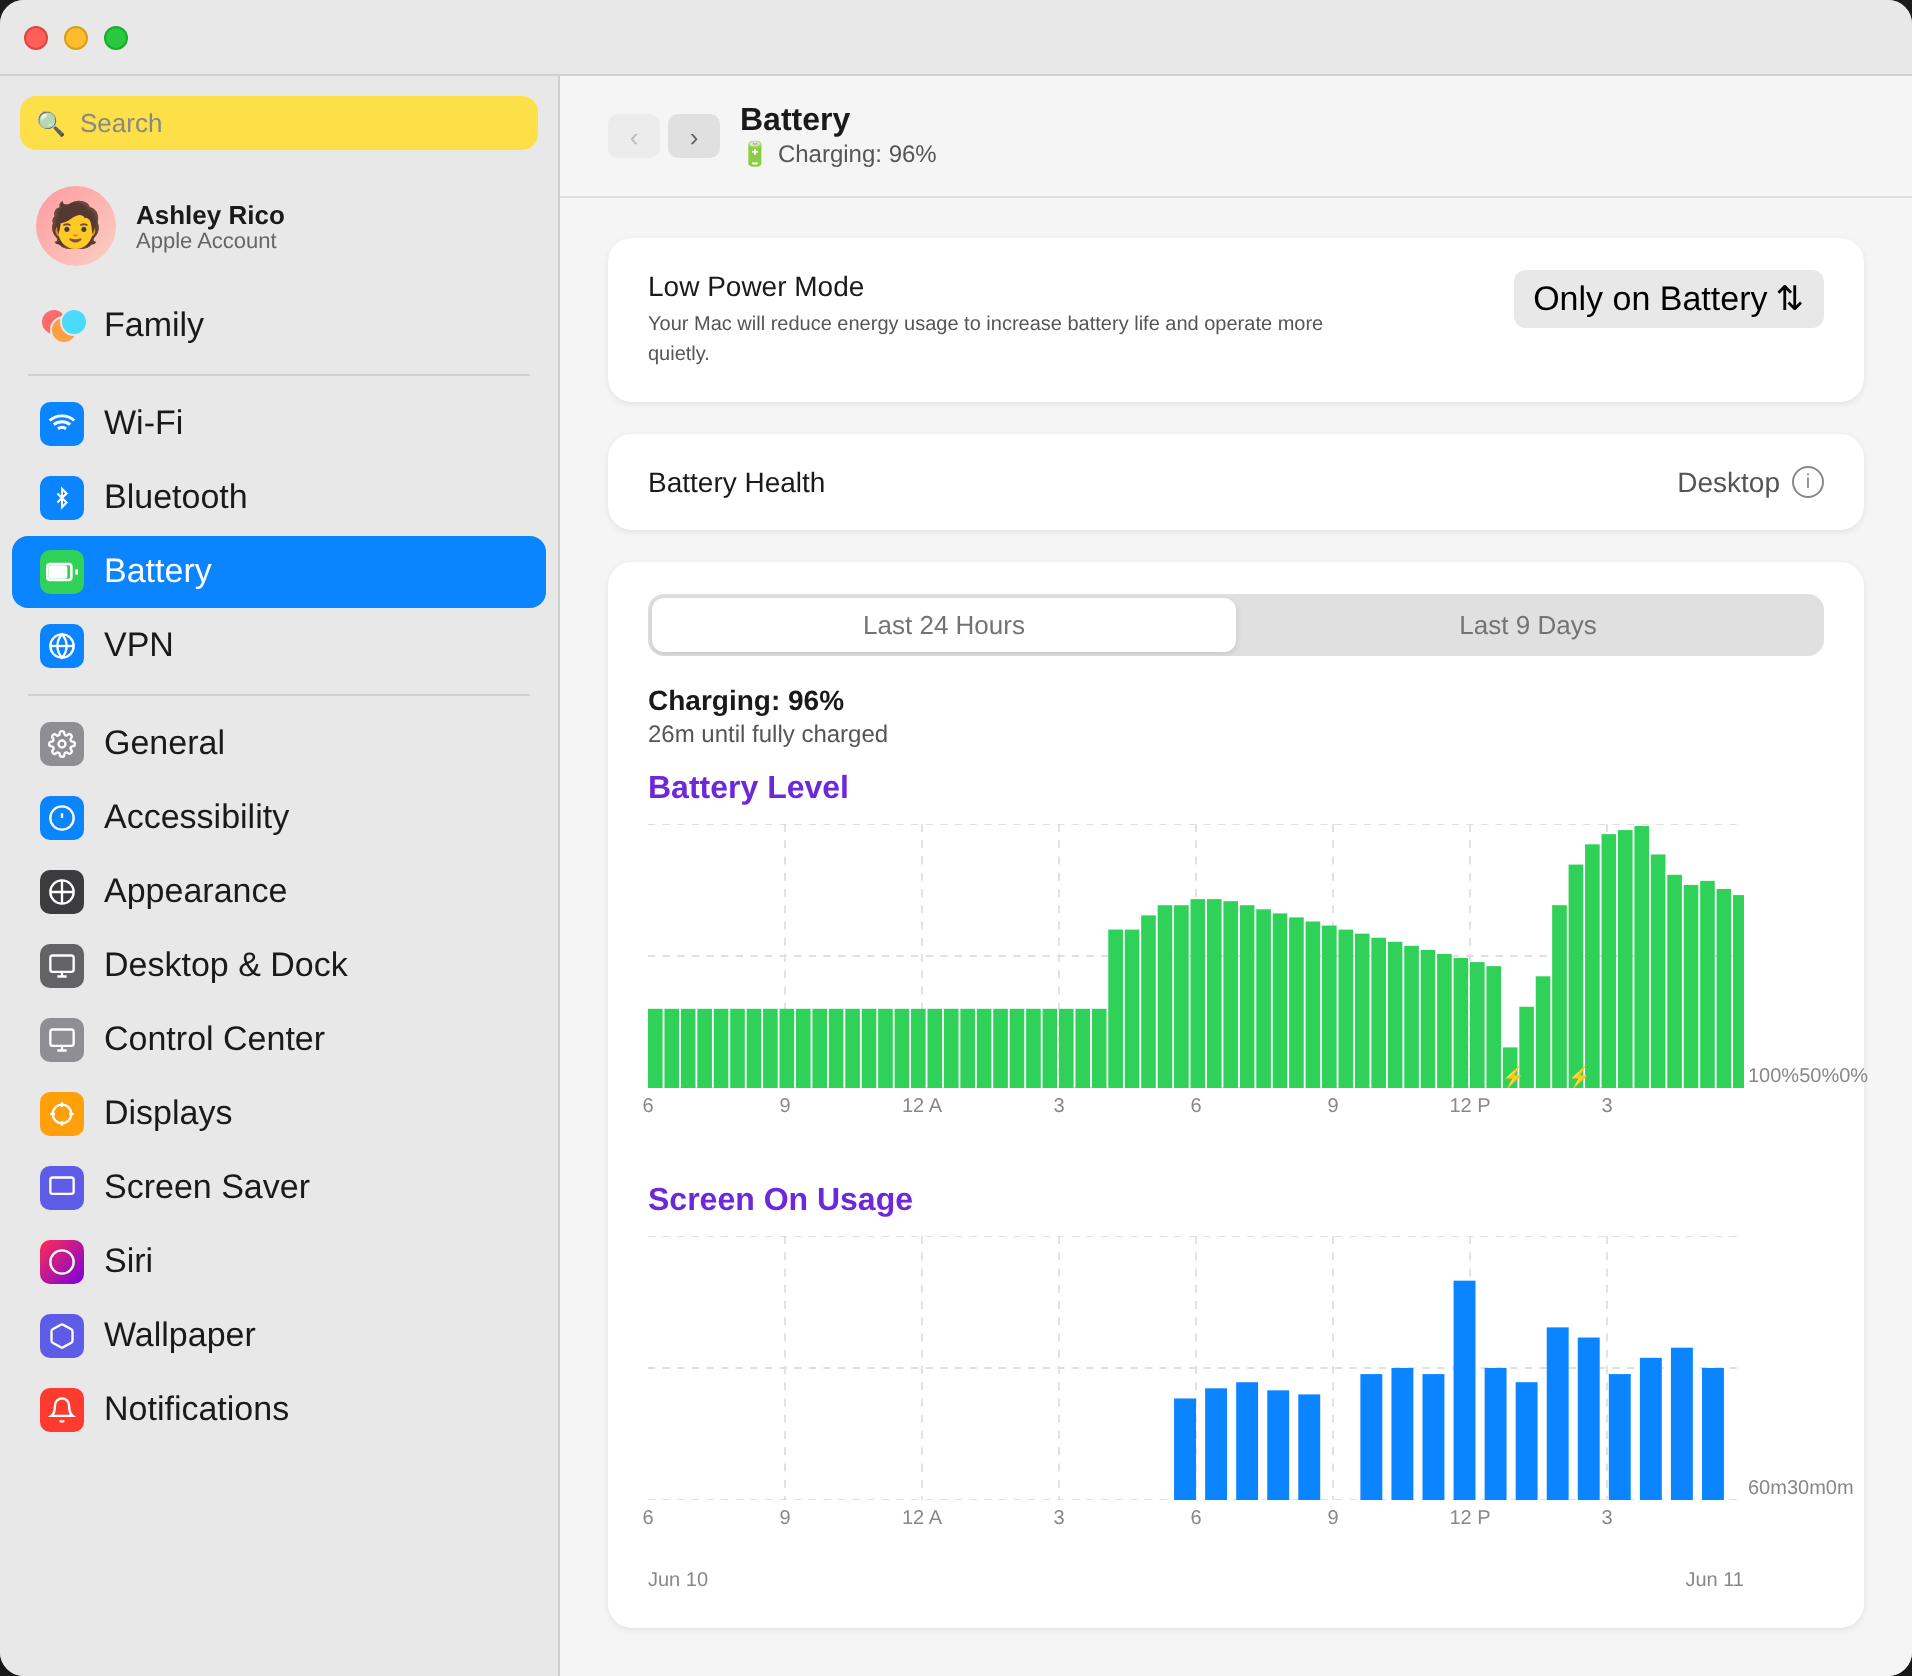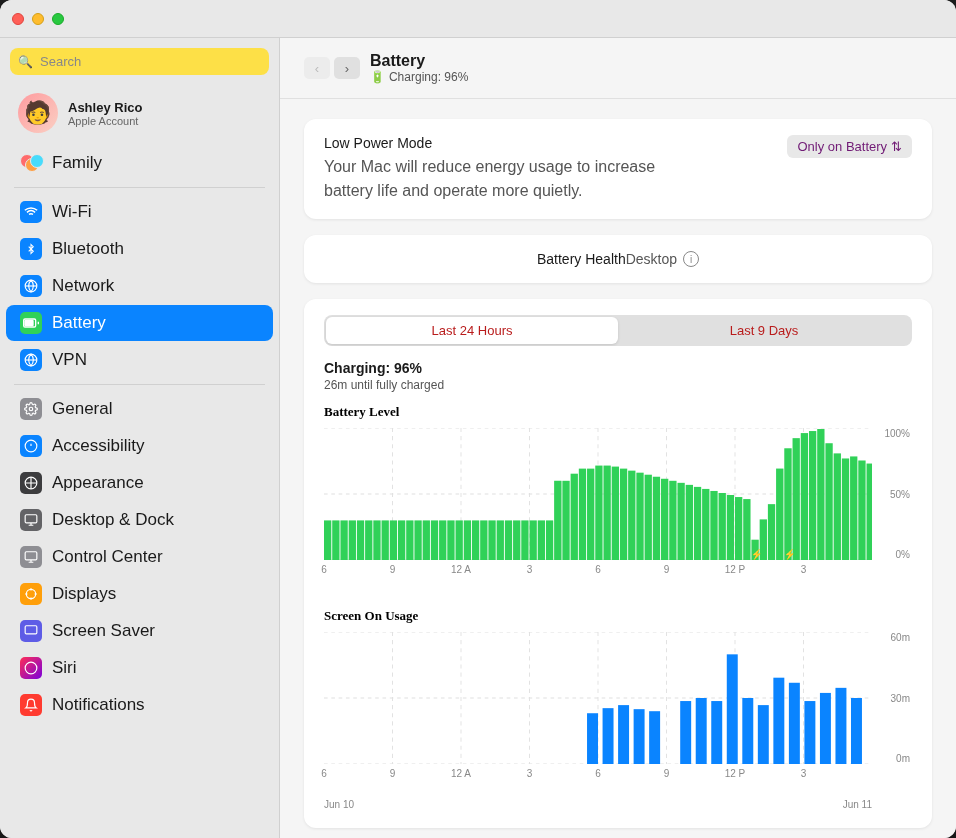--- a/index.html
+++ b/index.html
@@ -247,43 +247,43 @@
       justify-content: space-between;
       gap: 34px;
     }
     .low-power-info .title {
       font-size: 14px;
       font-weight: 500;
       color: #1a1a1a;
       margin-bottom: 4px;
     }
     .low-power-info .desc {
-      font-size: 16px;
+      font-size: 10px;
       color: #555;
       max-width: 360px;
       line-height: 1.5;
     }
     .low-power-select {
       display: flex;
       align-items: center;
       gap: 4px;
       background: #e8e8e8;
       border: none;
       border-radius: 6px;
       padding: 4px 10px;
-      font-size: 13px;
-      color: #701a75;
+      font-size: 17px;
+      color: #000000;
       cursor: pointer;
       white-space: nowrap;
       flex-shrink: 0;
     }
     .battery-health-row {
       display: flex;
       align-items: center;
-      justify-content: center;
+      justify-content: space-between;
     }
     .battery-health-row .title {
       font-size: 14px;
       font-weight: 500;
       color: #1a1a1a;
     }
     .health-right {
       display: flex;
       align-items: center;
       gap: 6px;
@@ -312,59 +312,58 @@
       margin-bottom: 14px;
       overflow: hidden;
     }
     .time-tab {
       flex: 1;
       text-align: center;
       padding: 6px 16px;
       border-radius: 6px;
       font-size: 13px;
       cursor: pointer;
-      color: #b91c1c;
+      color: #737373;
     }
     .time-tab.active {
       background: white;
       font-weight: 500;
       box-shadow: 0 1px 3px rgba(0,0,0,0.12);
     }
     .charging-status .charge-pct {
       font-size: 14px;
       font-weight: 600;
       color: #1a1a1a;
       margin-bottom: 2px;
     }
     .charging-status .charge-time {
       font-size: 12px;
       color: #555;
       margin-bottom: 12px;
     }
     .chart-section { margin-bottom: 20px; }
     .chart-title {
-      font-size: 13px;
+      font-size: 16px;
       font-weight: 600;
-      color: #000000;
+      color: #6d28d9;
       margin-bottom: 8px;
-      font-family: Liberation Serif, serif;
     }
     .chart-container {
       position: relative;
       height: 160px;
       width: 100%;
     }
     .chart-y-labels {
       position: absolute;
       right: 0;
       top: 0;
       bottom: 28px;
       width: 38px;
       display: flex;
-      flex-direction: column;
+      flex-direction: row;
       justify-content: space-between;
       align-items: flex-end;
       padding-right: 2px;
     }
     .chart-y-label {
       font-size: 10px;
       color: #888;
     }
     .chart-x-labels {
       position: absolute;
@@ -437,30 +436,20 @@
 
       <div class="sidebar-item">
         <div class="item-icon icon-bluetooth">
           <svg width="10" height="14" viewBox="0 0 24 24" fill="none" stroke="white" stroke-width="2.5">
             <polyline points="6.5 6.5 17.5 17.5 12 23 12 1 17.5 6.5 6.5 17.5"></polyline>
           </svg>
         </div>
         <span class="item-label">Bluetooth</span>
       </div>
 
-      <div class="sidebar-item">
-        <div class="item-icon icon-network">
-          <svg width="14" height="14" viewBox="0 0 24 24" fill="none" stroke="white" stroke-width="2">
-            <circle cx="12" cy="12" r="10"></circle>
-            <line x1="2" y1="12" x2="22" y2="12"></line>
-            <path d="M12 2a15.3 15.3 0 0 1 4 10 15.3 15.3 0 0 1-4 10 15.3 15.3 0 0 1-4-10 15.3 15.3 0 0 1 4-10z"></path>
-          </svg>
-        </div>
-        <span class="item-label">Network</span>
-      </div>
 
       <div class="sidebar-item active">
         <div class="item-icon icon-battery">
           <svg width="16" height="10" viewBox="0 0 24 14" fill="none" stroke="white" stroke-width="2">
             <rect x="1" y="1" width="18" height="12" rx="2" ry="2"></rect>
             <line x1="23" y1="5" x2="23" y2="9"></line>
             <rect x="3" y="3" width="12" height="8" fill="white" rx="1"></rect>
           </svg>
         </div>
         <span class="item-label">Battery</span>
@@ -550,20 +539,28 @@
 
       <div class="sidebar-item">
         <div class="item-icon icon-siri">
           <svg width="14" height="14" viewBox="0 0 24 24" fill="none" stroke="white" stroke-width="2">
             <path d="M12 2a10 10 0 1 0 0 20 10 10 0 0 0 0-20z"></path>
           </svg>
         </div>
         <span class="item-label">Siri</span>
       </div>
 
+      <div class="sidebar-item">
+        <div class="item-icon icon-wallpaper">
+          <svg width="14" height="14" viewBox="0 0 24 24" fill="none" stroke="white" stroke-width="2">
+            <path d="M21 16V8a2 2 0 0 0-1-1.73l-7-4a2 2 0 0 0-2 0l-7 4A2 2 0 0 0 3 8v8a2 2 0 0 0 1 1.73l7 4a2 2 0 0 0 2 0l7-4A2 2 0 0 0 21 16z"></path>
+          </svg>
+        </div>
+        <span class="item-label">Wallpaper</span>
+      </div>
 
       <div class="sidebar-item">
         <div class="item-icon icon-notifications">
           <svg width="14" height="14" viewBox="0 0 24 24" fill="none" stroke="white" stroke-width="2">
             <path d="M18 8A6 6 0 0 0 6 8c0 7-3 9-3 9h18s-3-2-3-9M13.73 21a2 2 0 0 1-3.46 0"></path>
           </svg>
         </div>
         <span class="item-label">Notifications</span>
       </div>
 

